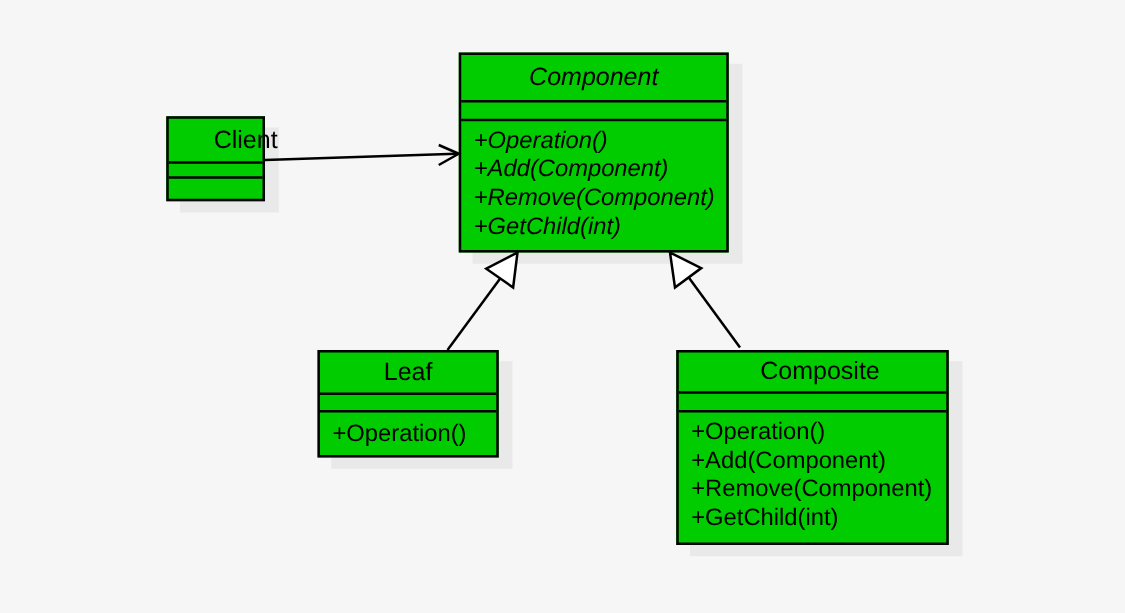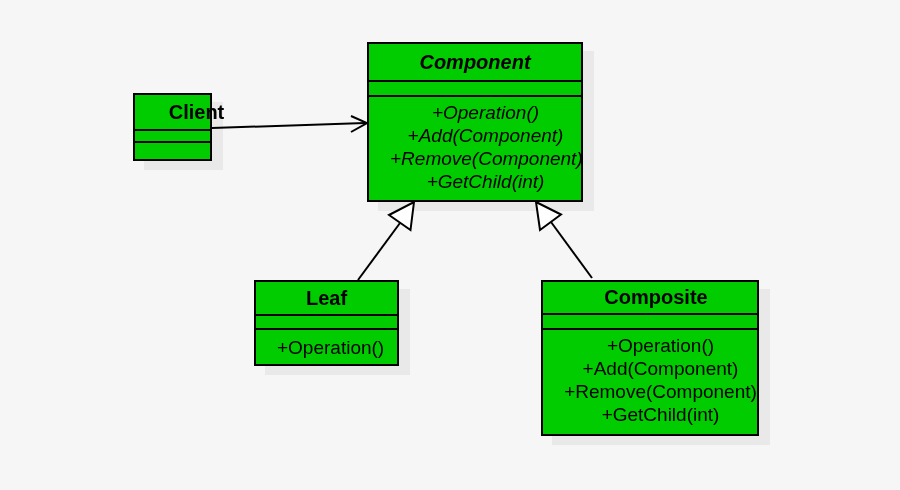--- a/index.html
+++ b/index.html
@@ -55,29 +55,28 @@
     display: flex;
     flex-direction: column;
     color: var(--text);
   }
   .compartment { border-bottom: 2px solid var(--border); }
   .compartment:last-child { border-bottom: none; flex: 1; }
   .title {
     display: flex;
     align-items: center;
     justify-content: center;
-    font-weight: bold;
+    font-weight: normal;
     font-size: 20px;
   }
   .title.abstract { font-style: italic; }
   .methods {
-    padding: 4px 0 0 21px;
+    padding: 4px 0 0 10px;
     font-size: 19px;
     line-height: 23px;
-    text-align: center;
   }
   .methods.italic { font-style: italic; }
   .methods.single {
     display: flex;
     align-items: center;
     padding-top: 0;
   }
   
   #box-client { left: 133px; top: 93px; width: 79px; height: 68px; }
   #box-client .title { height: 36px; padding-left: 48px; }

